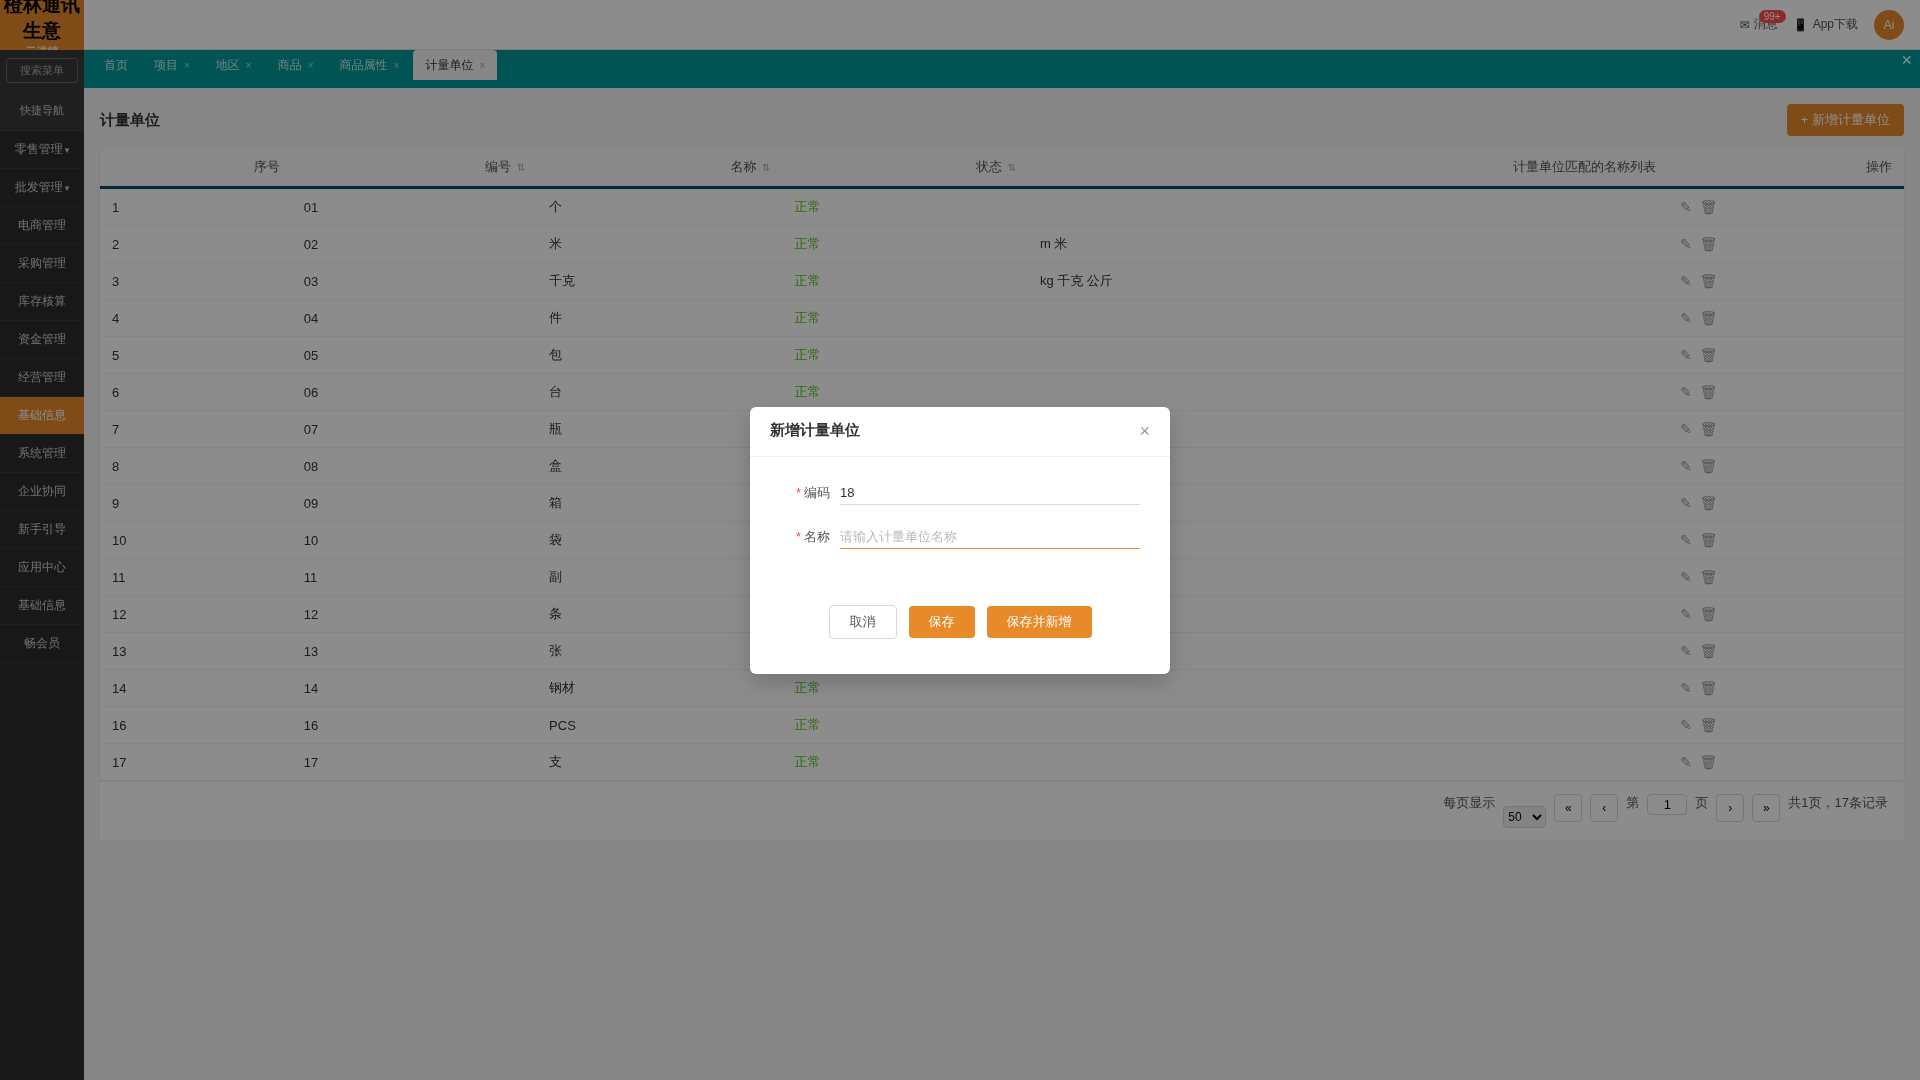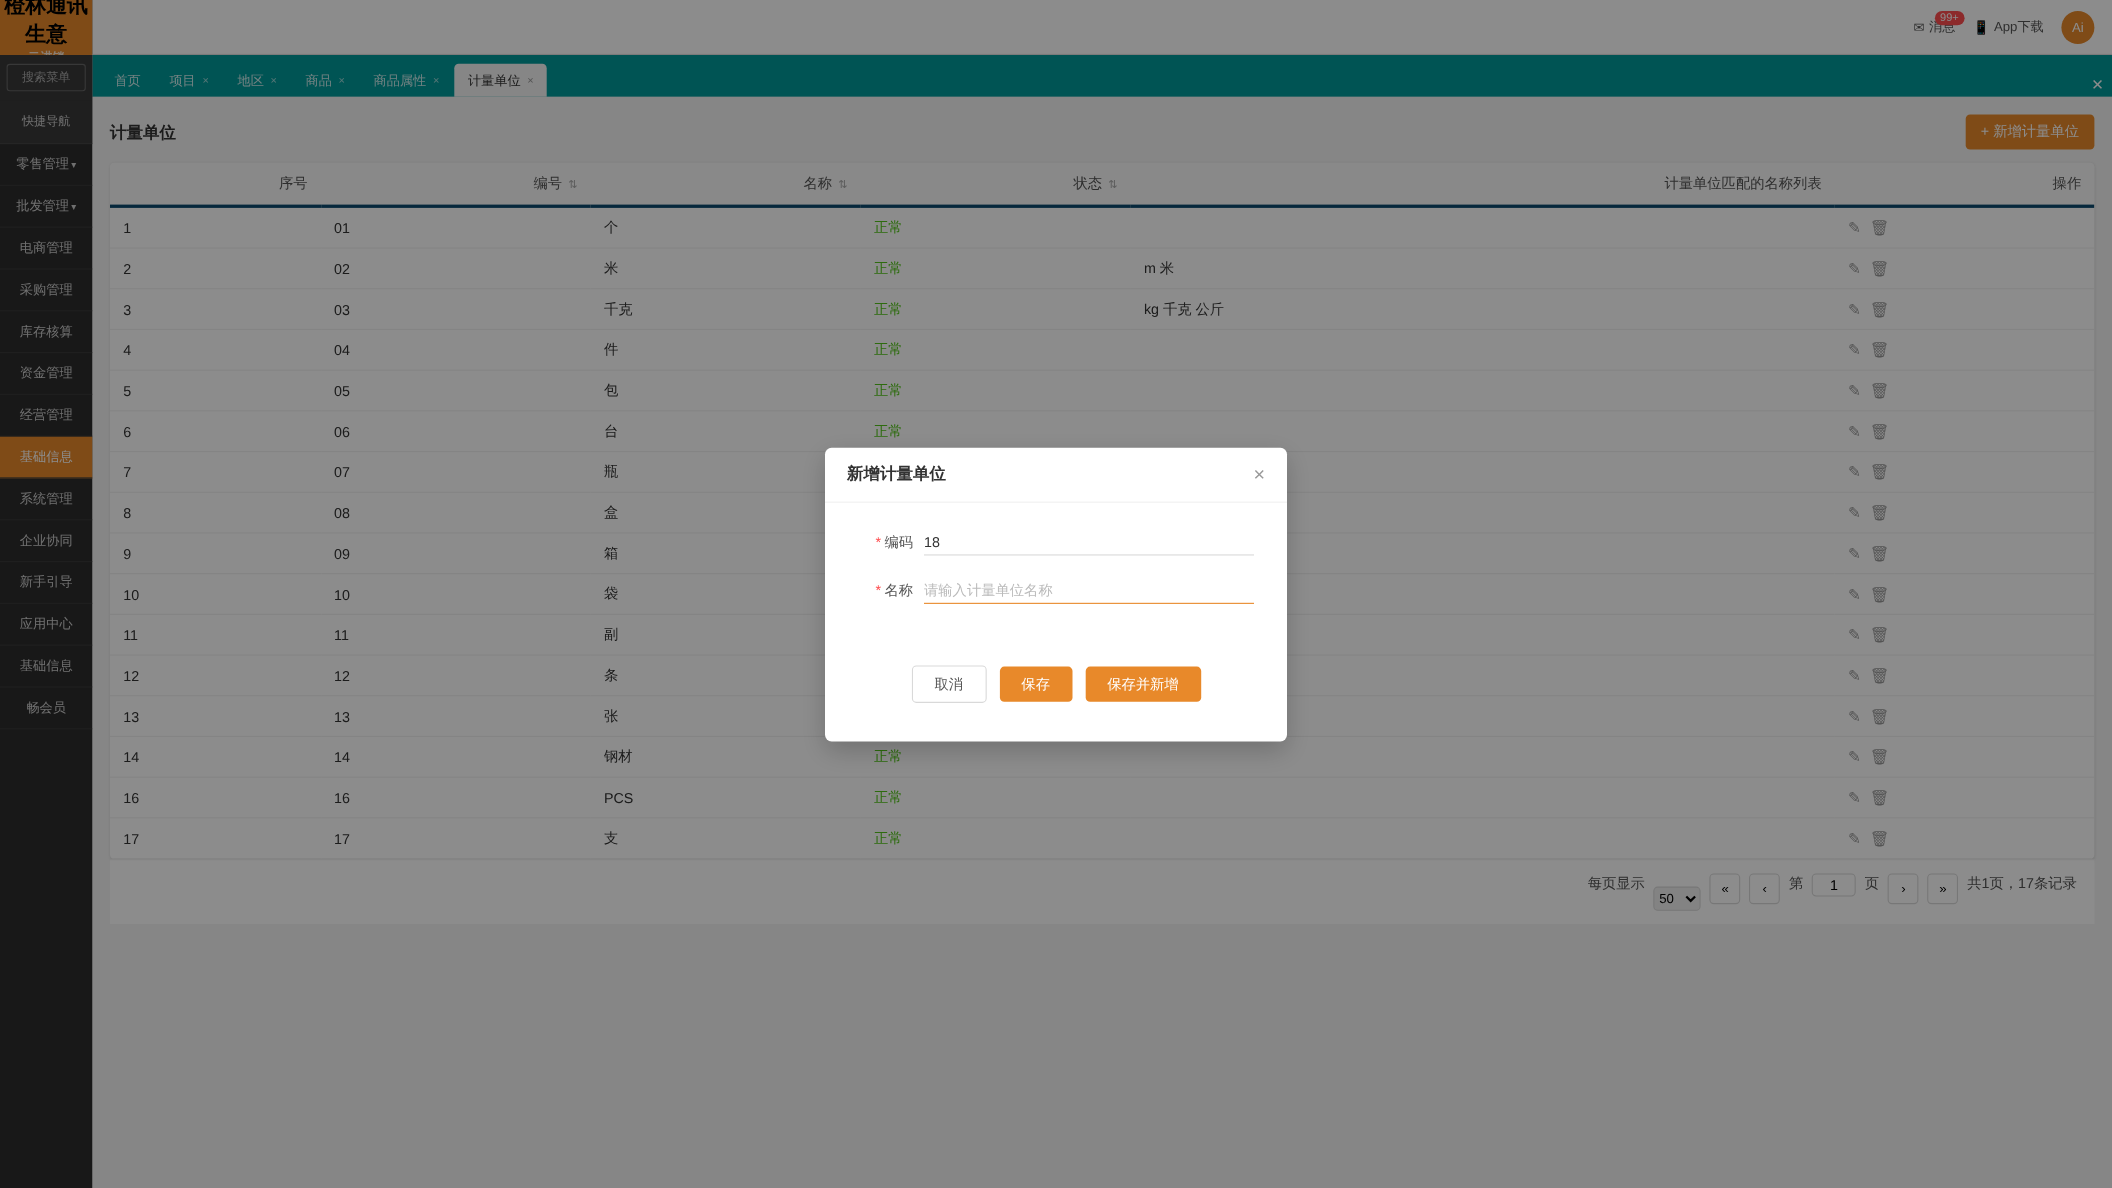--- a/index.html
+++ b/index.html
@@ -23,21 +23,21 @@
     
     .topbar { height: 50px; background: #fff; display: flex; align-items: center; justify-content: space-between; padding: 0 16px; border-bottom: 1px solid #e0e0e0; flex-shrink: 0; }
     .topbar-left { display: flex; align-items: center; gap: 12px; }
     .topbar-right { display: flex; align-items: center; gap: 16px; }
     .topbar-msg { display: flex; align-items: center; gap: 4px; font-size: 12px; color: #555; position: relative; cursor: pointer; }
     .badge { background: #ff4d4f; color: white; border-radius: 10px; padding: 1px 5px; font-size: 10px; position: absolute; top: -6px; right: -8px; margin-left: 32px; }
     .topbar-app { display: flex; align-items: center; gap: 4px; font-size: 12px; color: #555; cursor: pointer; }
     .topbar-avatar { width: 30px; height: 30px; border-radius: 50%; background: #e8892a; display: flex; align-items: center; justify-content: center; color: white; font-size: 12px; cursor: pointer; }
 
     
-    .tabs { height: 38px; background: #009999; display: flex; align-items: flex-end; padding: 0 8px; gap: 2px; flex-shrink: 0; }
+    .tabs { height: 38px; background: #009999; display: flex; align-items: flex-start; padding: 0 8px; gap: 2px; flex-shrink: 0; }
     .tab { height: 30px; padding: 0 12px; display: flex; align-items: center; gap: 6px; border-radius: 4px 4px 0 0; cursor: pointer; font-size: 12px; color: rgba(255,255,255,0.8); background: transparent; }
     .tab.active { background: #f5f5f5; color: #333; }
     .tab-close { font-size: 10px; color: rgba(255,255,255,0.6); cursor: pointer; }
     .tab.active .tab-close { color: #999; }
     .tabs-close-all { margin-left: auto; color: white; font-size: 18px; cursor: pointer; background: none; border: none; }
 
     
     .content { flex: 1; background: #f5f5f5; overflow-y: auto; padding: 16px; }
 
     

